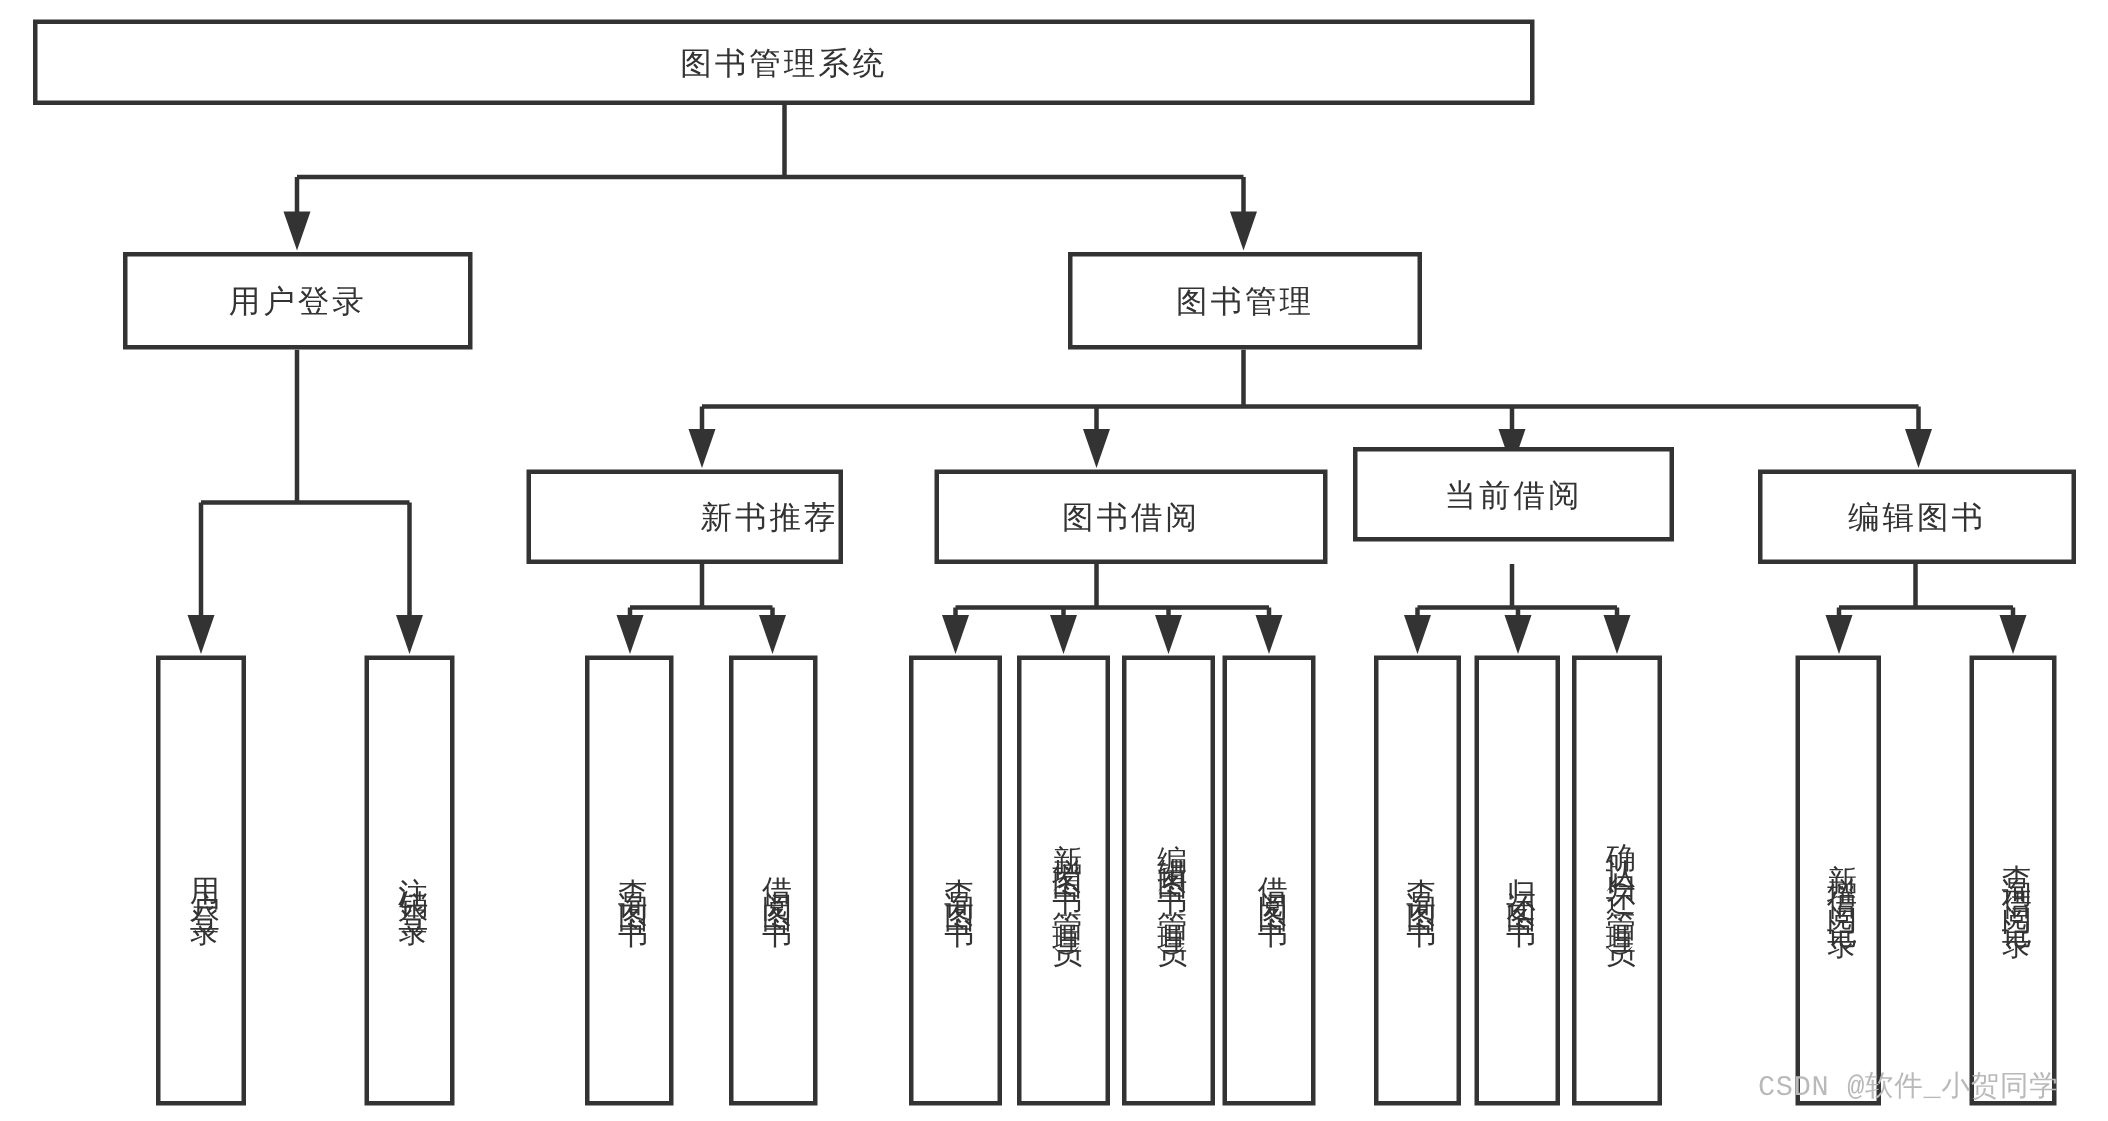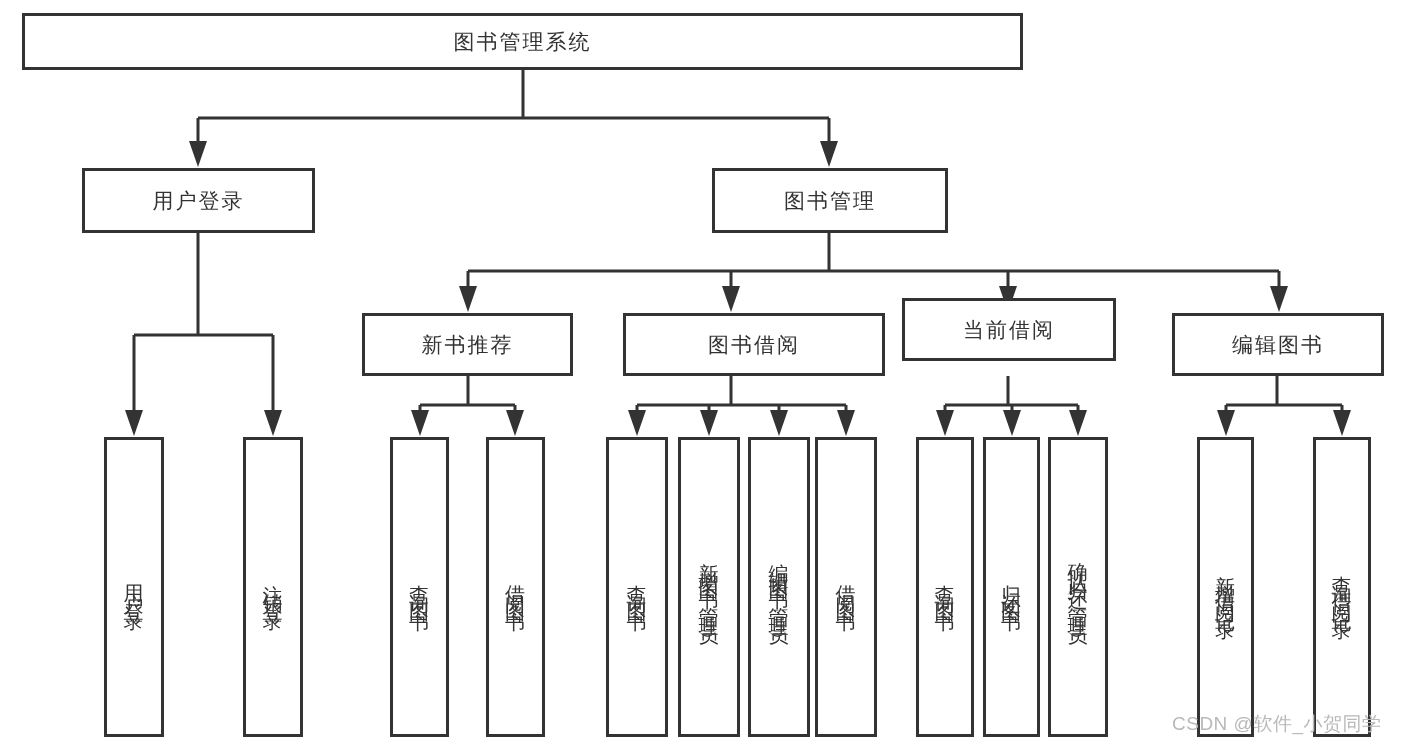--- a/index.html
+++ b/index.html
@@ -1,18 +1,18 @@
 <!DOCTYPE html>
 <html><head>
 <meta charset="utf-8">
 <style>
   html,body{margin:0;padding:0;background:#fff;}
   .stage{
     position:relative;width:1405px;height:747px;background:#ffffff;overflow:hidden;
-    font-family:Liberation Sans, sans-serif;color:#333;
+    font-family:Liberation Mono, monospace;color:#333;
   }
   .connectors{position:absolute;left:0;top:0;width:1405px;height:747px;}
   .node{
     position:absolute;box-sizing:border-box;
     border:3px solid #333333;background:#ffffff;
     display:flex;align-items:center;justify-content:center;
     color:#333333;
   }
   .h-node{font-size:21px;letter-spacing:2px;white-space:nowrap;}
   .leaf{font-size:20px;}
@@ -74,21 +74,21 @@
     <span>图书管理系统</span>
   </div>
 
   <div class="node h-node" style="left:82px;top:168px;width:233px;height:65px;">
     <span>用户登录</span>
   </div>
   <div class="node h-node" style="left:712px;top:168px;width:236px;height:65px;">
     <span>图书管理</span>
   </div>
 
-  <div class="node h-node" style="left:362px;top:313px;width:211px;height:63px;">
+  <div class="node h-node" style="left:351px;top:313px;width:211px;height:63px;justify-content:flex-end;">
     <span>新书推荐</span>
   </div>
   <div class="node h-node" style="left:623px;top:313px;width:262px;height:63px;">
     <span>图书借阅</span>
   </div>
   <div class="node h-node" style="left:902px;top:298px;width:214px;height:63px;">
     <span>当前借阅</span>
   </div>
   <div class="node h-node" style="left:1172px;top:313px;width:212px;height:63px;">
     <span>编辑图书</span>

